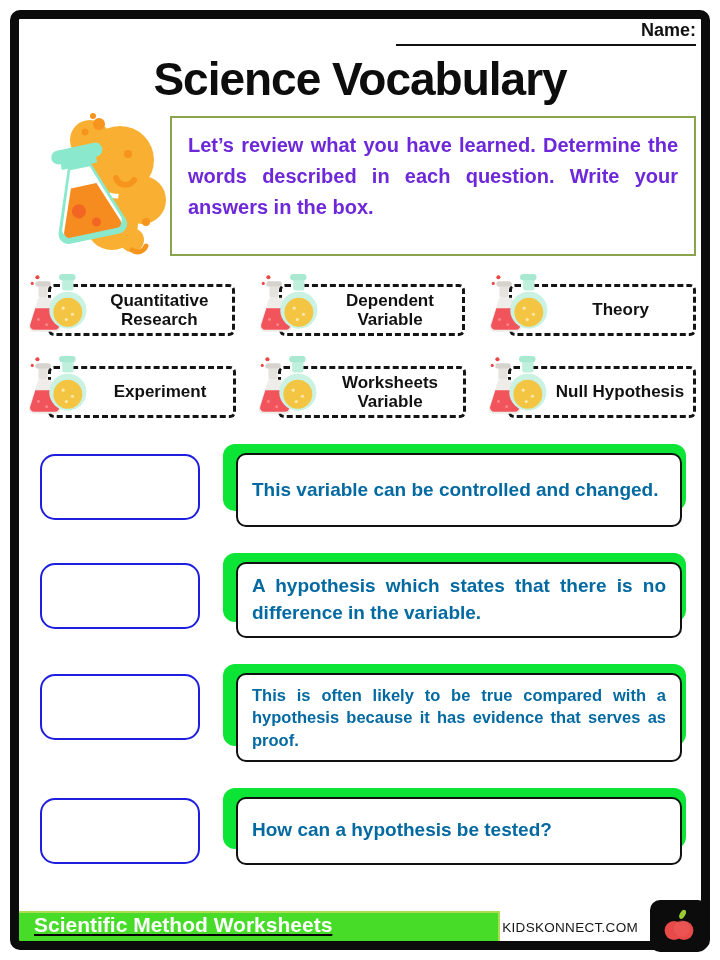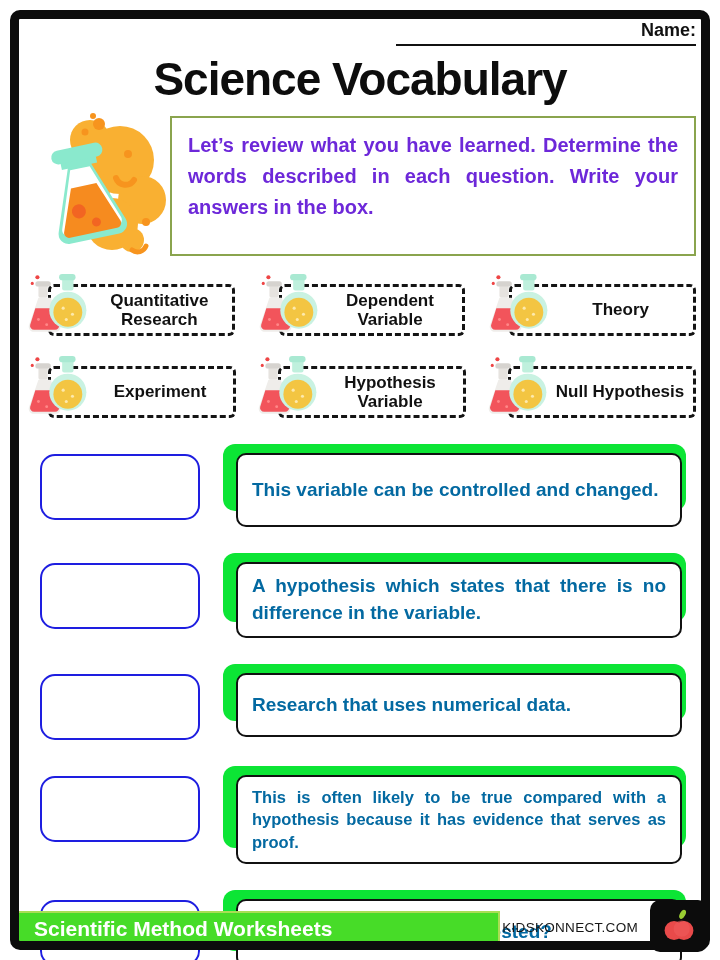--- a/index.html
+++ b/index.html
@@ -52,21 +52,21 @@
   .q2 .q-card { min-height:76px; }
   .q3 .q-card { min-height:64px; }
   .q4 .q-card { min-height:72px; }
   .q4 .q-card span { font-size:16.5px; line-height:1.35; }
   .q5 .q-card { min-height:68px; }
 
   
   .footer { position:absolute; left:12px; right:12px; bottom:10px; height:44px; }
   .footer-bar { position:absolute; left:2px; top:5px; width:486px; height:35px;
                 background:#47dc28; border:2.5px solid #aadd55;
-                display:flex; align-items:center; padding-left:18px; }
+                display:flex; padding-left:18px;text-decoration:underline; }
   .footer-bar span { color:#ffffff; font-weight:bold; font-size:21px; }
   .footer-site { position:absolute; right:70px; top:14px; font-size:13.5px; color:#161616; letter-spacing:.3px; }
   .apple-tile { position:absolute; right:0; top:-6px; width:58px; height:52px; background:#0c0c0c;
                 border-radius:10px; display:flex; align-items:center; justify-content:center; }
 </style>
 </head>
 <body>
 
 <div class="page">
 
@@ -221,21 +221,21 @@
               <circle cx="22" cy="52" r="1.4" fill="#f88"></circle>
             <rect x="37" y="6" width="11" height="13" rx="2" fill="#bff0dd"></rect>
             <rect x="34" y="3" width="16" height="6" rx="3" fill="#a9e9d2"></rect>
             <circle cx="42.5" cy="38" r="18" fill="#c9f2e2"></circle>
             <circle cx="42.5" cy="40" r="14" fill="#f3c542"></circle>
             <circle cx="38" cy="36" r="1.5" fill="#fde9ad"></circle>
               <circle cx="47" cy="42" r="1.5" fill="#fde9ad"></circle>
               <circle cx="41" cy="47" r="1.5" fill="#fde9ad"></circle>
           </svg>
           <div class="wb-box">
-            <span>Hypothesis Variable</span>
+            <span>Worksheets Variable</span>
           </div>
         </div>
         <div class="wb-item">
           <svg class="wb-icon" viewBox="0 0 64 64">
             <circle cx="13" cy="6" r="2" fill="#ee4545"></circle>
               <circle cx="8" cy="12" r="1.5" fill="#ee4545"></circle>
               <circle cx="16" cy="13" r="1.5" fill="#ee4545"></circle>
             <rect x="14" y="12" width="9" height="14" rx="2" fill="#e6e3df"></rect>
             <rect x="11" y="10" width="15" height="5" rx="2.5" fill="#d6d3cf"></rect>
             <path d="M14 26 L5 52 a5 5 0 0 0 5 7 h20 a5 5 0 0 0 5 -7 L26 26 z" fill="#efedea"></path>
@@ -270,28 +270,20 @@
 
       <div class="q-row q2">
         <div class="answer-box"></div>
         <div class="q-wrap">
           <div class="q-card">
               <span>A hypothesis which states that there is no difference in the variable.</span>
             </div>
         </div>
       </div>
 
-      <div class="q-row q3">
-        <div class="answer-box"></div>
-        <div class="q-wrap">
-          <div class="q-card">
-              <span>Research that uses numerical data.</span>
-            </div>
-        </div>
-      </div>
 
       <div class="q-row q4">
         <div class="answer-box"></div>
         <div class="q-wrap">
           <div class="q-card">
               <span>This is often likely to be true compared with a hypothesis because it has evidence that serves as proof.</span>
             </div>
         </div>
       </div>
 

